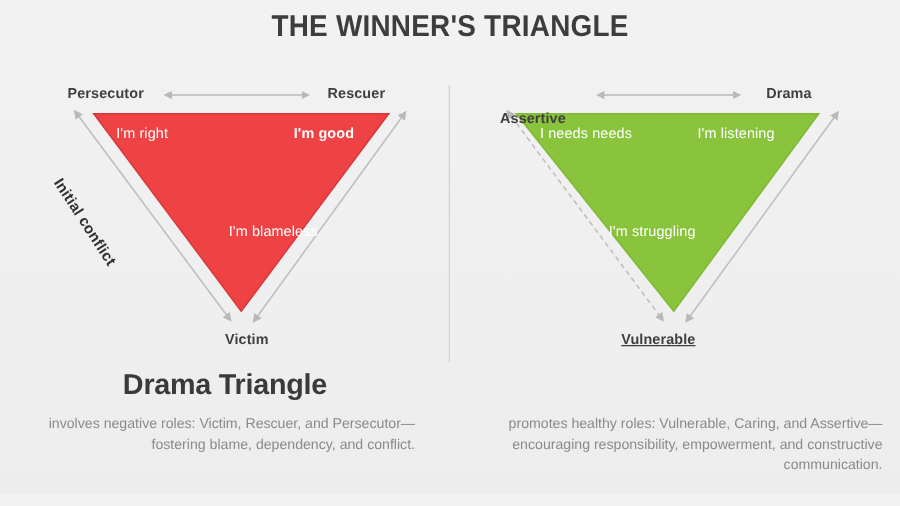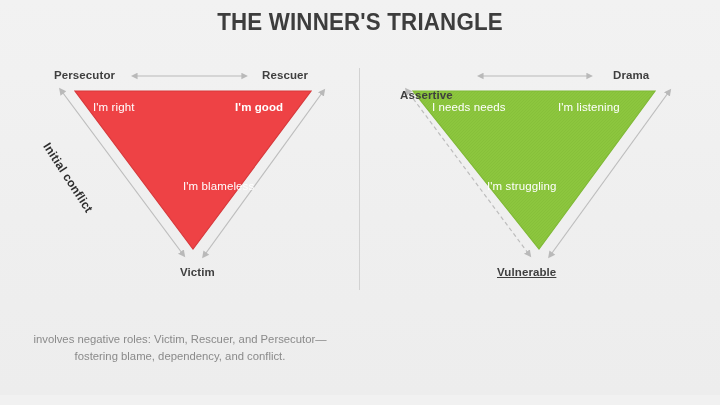--- a/index.html
+++ b/index.html
@@ -128,21 +128,21 @@
     font-size: 23px;
     font-weight: bold;
     color: #3a3a3a;
     letter-spacing: -0.2px;
   }
   .caption-body {
     position: absolute;
     top: 331px;
     left: 28px;
     width: 304px;
-    text-align: center;
+    text-align: right;
     font-size: 11.3px;
     line-height: 16.5px;
     color: #8a8a8a;
   }
   .panel.right .caption-body {
     left: 14px;
     width: 332px;
   }
 </style>
 </head>
@@ -179,20 +179,21 @@
     <div class="role-label role-left">Persecutor</div>
     <div class="role-label role-right">Rescuer</div>
     <div class="role-label role-bottom">Victim</div>
 
     <div class="stmt stmt-a">I'm right</div>
     <div class="stmt stmt-b">I'm good</div>
     <div class="stmt stmt-c">I'm blameless</div>
 
     <div class="diag-note">Initial conflict</div>
 
+    <div class="caption-title">Drama Triangle</div>
     <div class="caption-body">involves negative roles: Victim, Rescuer, and Persecutor—fostering blame, dependency, and conflict.</div>
   </div>
 
   <div class="panel right">
 
     <svg class="tri-wrap" width="360" height="405" viewBox="0 0 360 405">
       <defs>
         <marker id="arrL2" markerWidth="7" markerHeight="7" refX="5.5" refY="3" orient="auto">
           <path d="M6,0 L0,3 L6,6 z" fill="#b9b9b9"></path>
         </marker>
@@ -216,15 +217,16 @@
     </svg>
 
     <div class="role-label role-left">Assertive</div>
     <div class="role-label role-right">Drama</div>
     <div class="role-label role-bottom">Vulnerable</div>
 
     <div class="stmt stmt-a">I needs needs</div>
     <div class="stmt stmt-b">I'm listening</div>
     <div class="stmt stmt-c">I'm struggling</div>
 
+    <div class="caption-body">promotes healthy roles: Vulnerable, Caring, and Assertive—encouraging responsibility, empowerment, and constructive communication.</div>
   </div>
 
 </div>
 
 </body></html>

